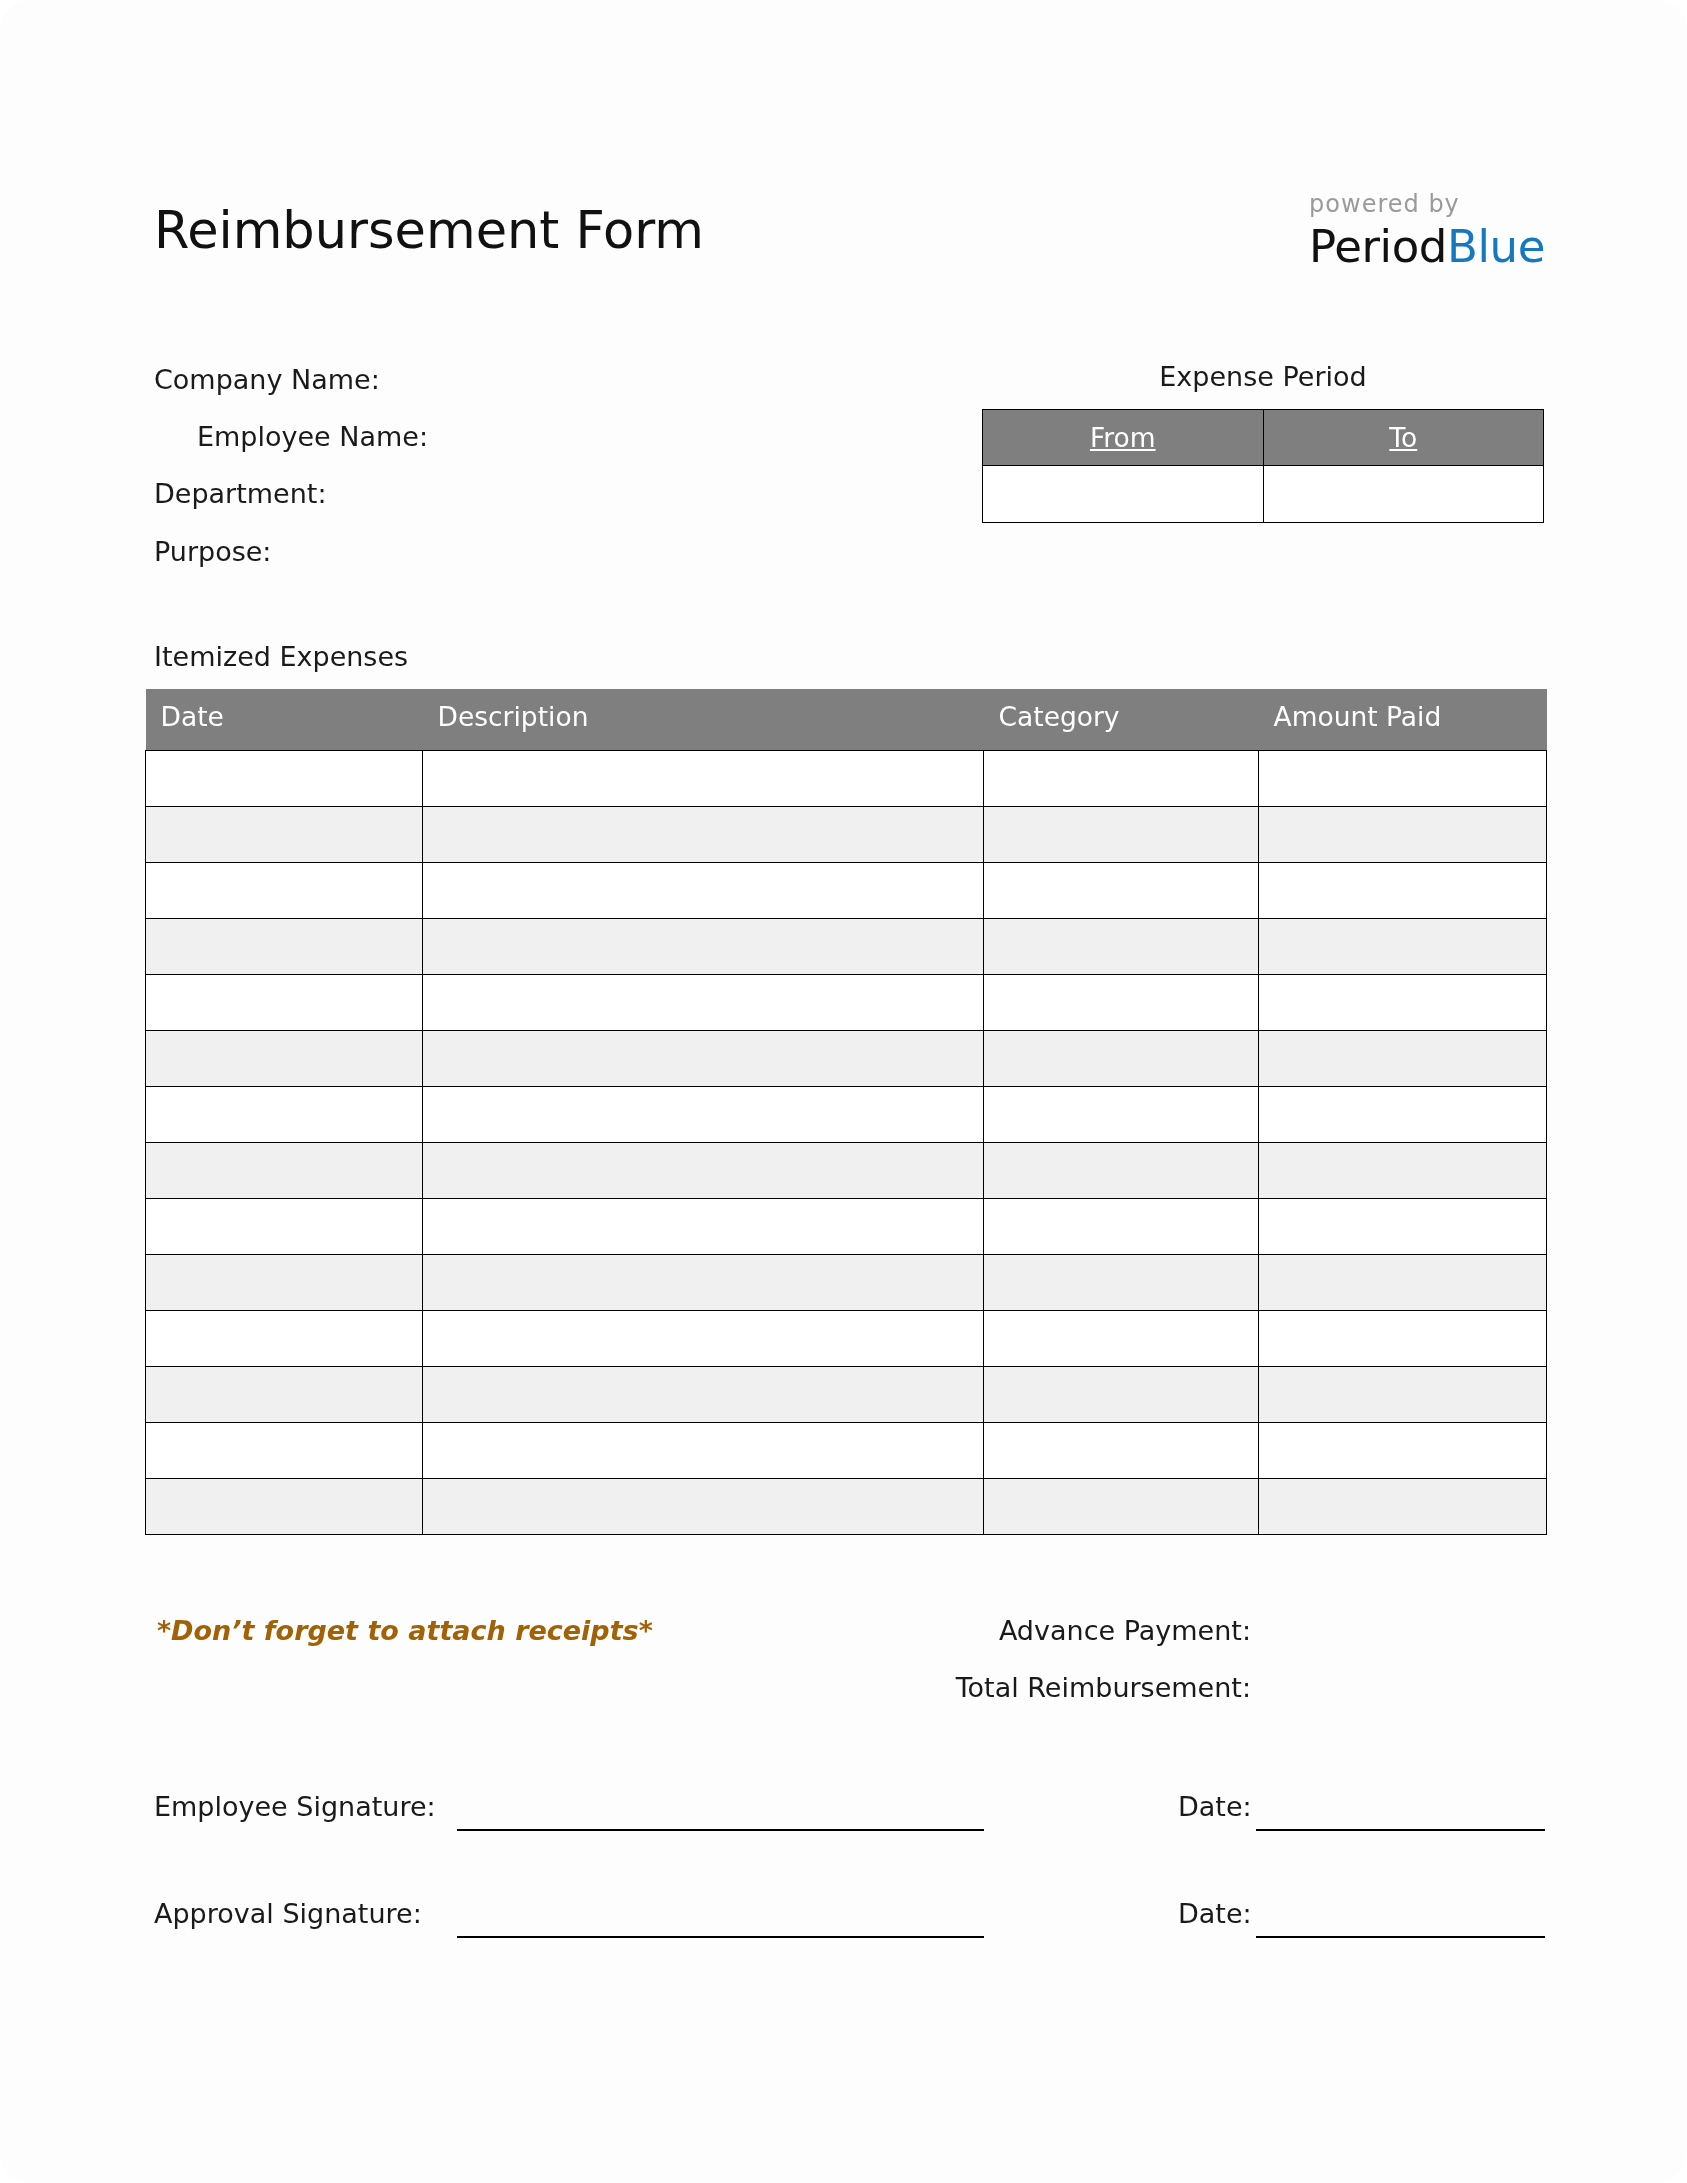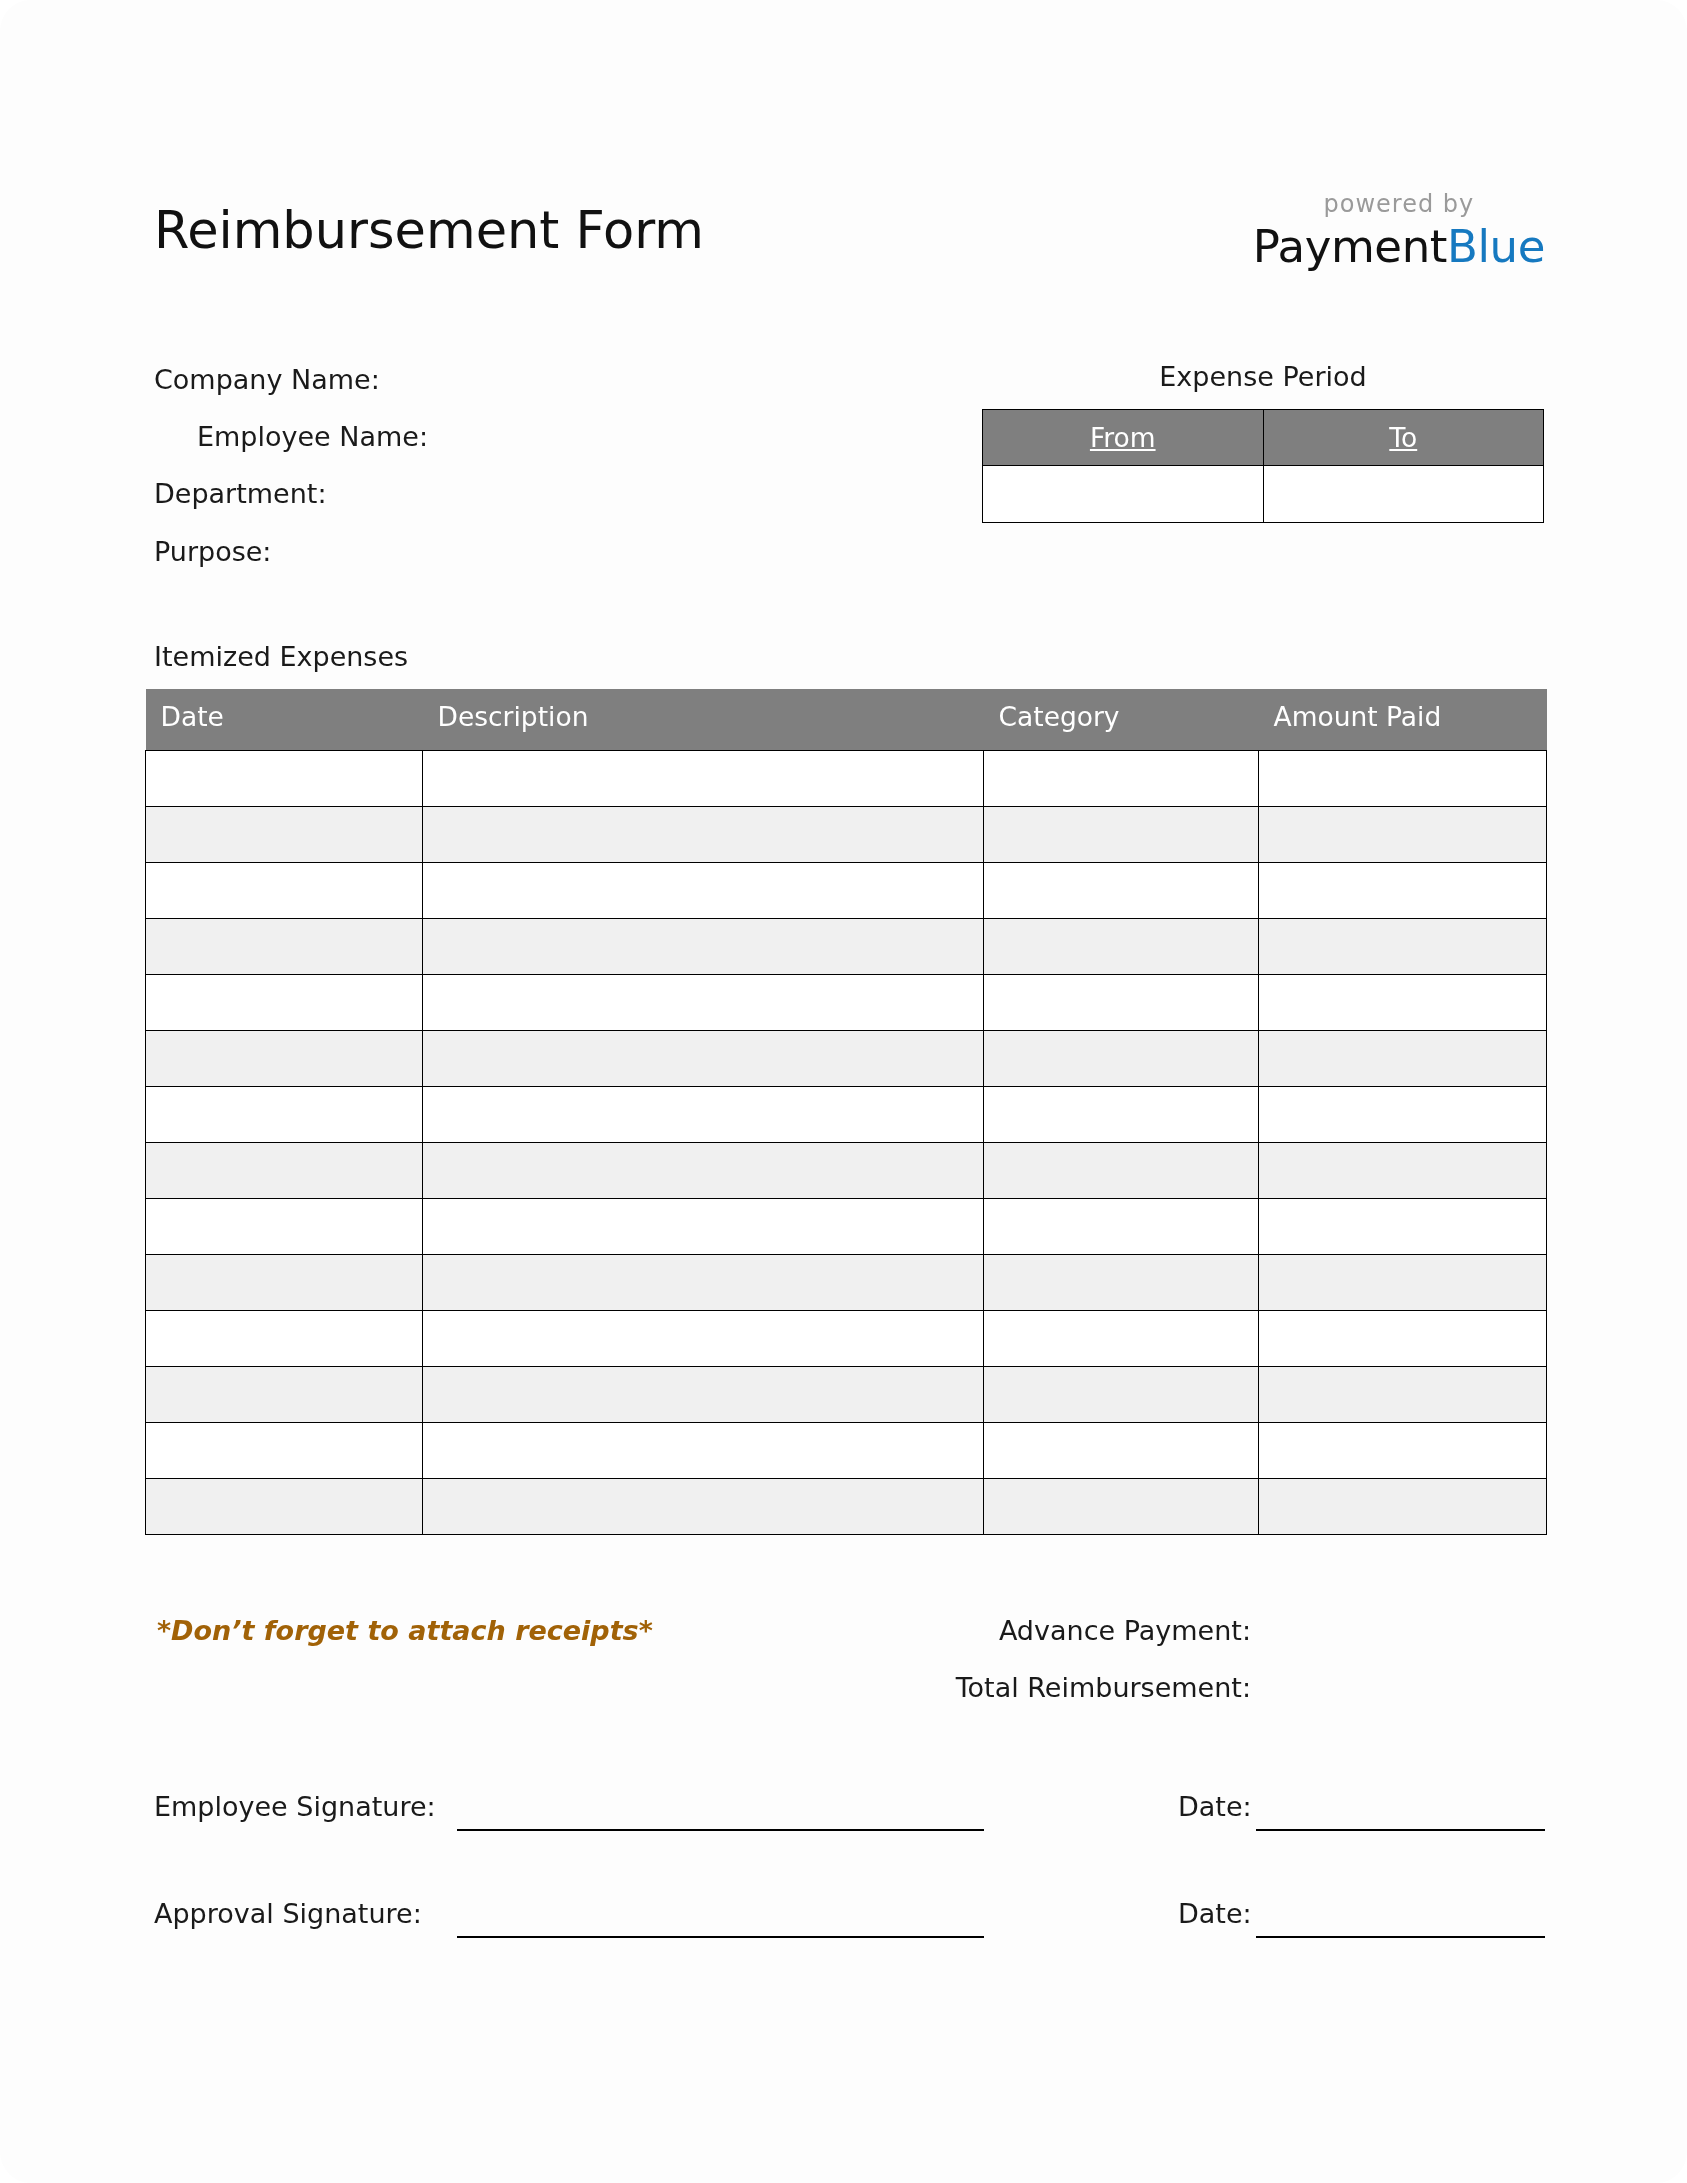--- a/index.html
+++ b/index.html
@@ -35,21 +35,21 @@
     letter-spacing: 0px;
     line-height: 1.0;
     color: #111111;
     white-space: nowrap;
   }
 
   .logo-block {
     position: absolute;
     right: 142px;
     top: 192px;
-    text-align: center;
+    text-align: left;
     line-height: 1.0;
   }
   .logo-powered {
     font-size: 24px;
     color: #9a9a9a;
     letter-spacing: 1px;
     margin-bottom: 8.3px;
   }
   .logo-name {
     font-size: 45px;
@@ -200,21 +200,21 @@
 </style>
 </head>
 <body>
 
 <div class="page">
 
   <div class="form-title">Reimbursement Form</div>
 
   <div class="logo-block">
     <div class="logo-powered">powered by</div>
-    <div class="logo-name"><span class="logo-general">Payment</span><span class="logo-blue">Blue</span></div>
+    <div class="logo-name"><span class="logo-general">Period</span><span class="logo-blue">Blue</span></div>
   </div>
 
   <div class="field-label fl-company">Company Name:</div>
   <div class="field-label fl-employee">Employee Name:</div>
   <div class="field-label fl-department">Department:</div>
   <div class="field-label fl-purpose">Purpose:</div>
 
   <div class="expense-period-title">Expense Period</div>
   <table class="period-table">
     <thead>

